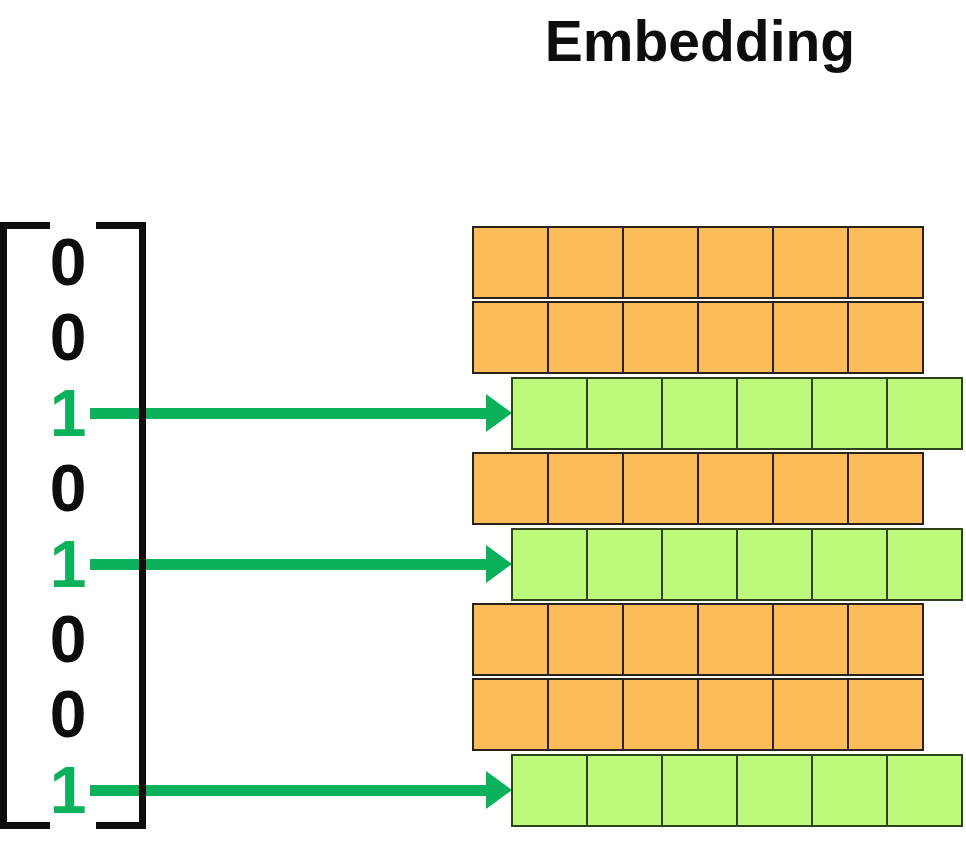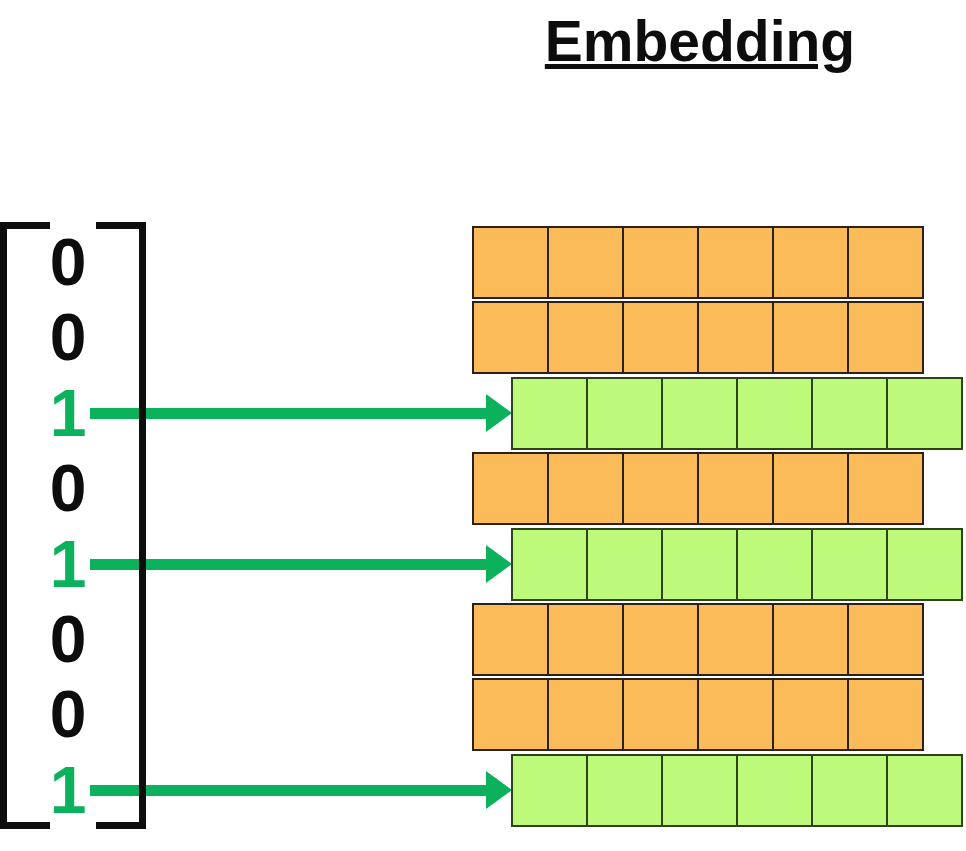--- a/index.html
+++ b/index.html
@@ -20,21 +20,20 @@
     left: 440px;
     top: 8px;
     width: 520px;
     margin: 0;
     text-align: center;
     font-size: 57px;
     font-weight: 700;
     letter-spacing: 0px;
     color: var(--ink, #0d0d0d);
     z-index: 5;
-    text-decoration: underline;
   }
   
   .bracket {
     position: absolute;
     top: 222px;
     width: 50px;
     height: 607px;
     box-sizing: border-box;
     z-index: 3;
   }

